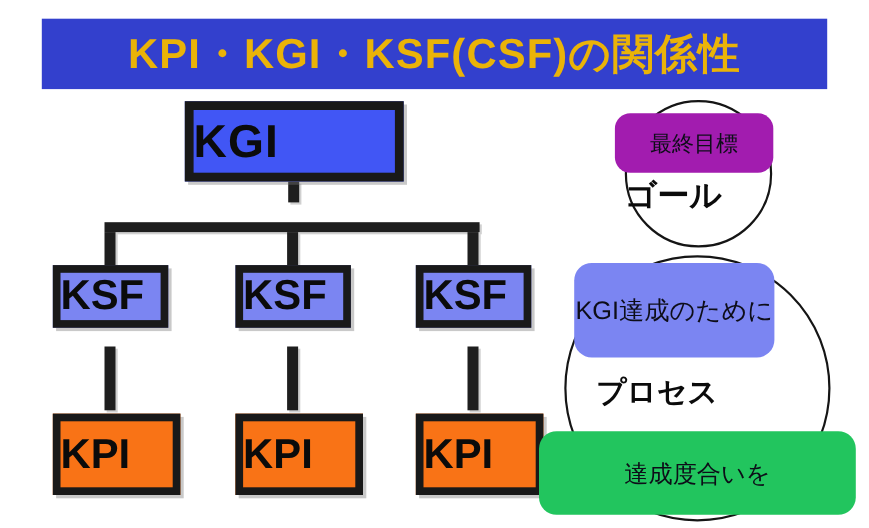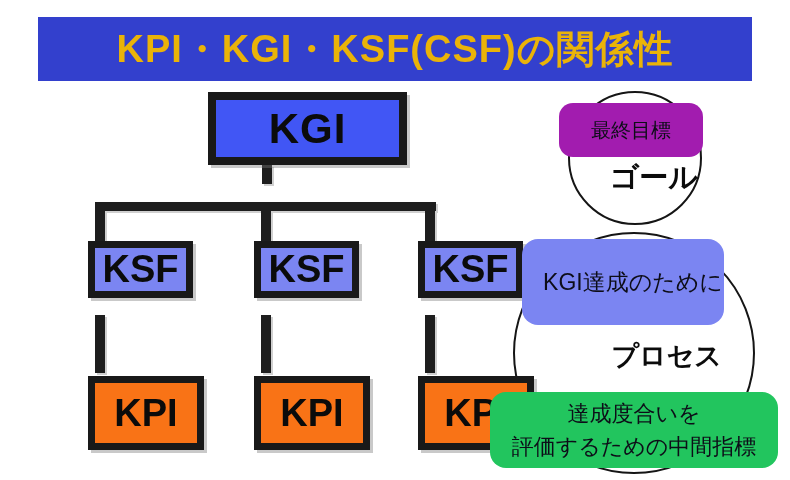--- a/index.html
+++ b/index.html
@@ -10,22 +10,22 @@
   .title-bar{position:absolute;left:38px;top:17px;width:714px;height:64px;background:#3340cd;
     display:flex;align-items:center;justify-content:center;}
   .title-bar span{color:#eab308;font-size:38px;font-weight:600;letter-spacing:1px;white-space:nowrap;}
 
   
   .circle{position:absolute;background:#ffffff;border:2px solid #151515;border-radius:50%;z-index:1;}
   .circle-goal{left:568px;top:91px;width:130px;height:130px;}
   .circle-process{left:513px;top:232px;width:238px;height:238px;}
 
   
-  .box{position:absolute;z-index:2;display:flex;align-items:center;justify-content:center;
-    box-sizing:border-box;border:7px solid #191919;box-shadow:3px 3px 0 rgba(120,120,120,0.40);margin-left:40px;}
+  .box{position:absolute;z-index:2;display:flex;align-items:center;justify-content:flex-start;
+    box-sizing:border-box;border:7px solid #191919;box-shadow:3px 3px 0 rgba(120,120,120,0.40);}
   .box span{color:#0b0b0b;font-weight:bold;}
   .kgi{left:168px;top:92px;width:199px;height:73px;background:#4156f5;border-width:8px;}
   .kgi span{font-size:42px;letter-spacing:1px;}
   .ksf{top:241px;width:105px;height:57px;background:#7b85f2;}
   .kpi-box{top:376px;width:116px;height:74px;background:#f97316;}
   .ksf span,.kpi-box span{font-size:38px;}
   .col1{left:48px;} .col2{left:214px;} .col3{left:378px;}
 
   
   .conn{position:absolute;background:#1e1e1e;z-index:2;box-shadow:2px 2px 0 rgba(120,120,120,0.35);}
@@ -37,26 +37,26 @@
   .conn-stub1{left:95px;top:315px;width:10px;height:58px;}
   .conn-stub2{left:261px;top:315px;width:10px;height:58px;}
   .conn-stub3{left:425px;top:315px;width:10px;height:58px;}
 
   
   .badge{position:absolute;z-index:3;display:flex;flex-direction:column;align-items:center;
     justify-content:center;text-align:center;color:#0d0d18;}
   .badge-goal{left:559px;top:103px;width:144px;height:54px;background:#a21caf;border-radius:14px;
     font-size:20px;}
   .badge-process{left:522px;top:239px;width:182px;height:86px;background:#7b85f2;border-radius:16px;
-    font-size:23px;line-height:35px;padding-left:20px;}
+    font-size:23px;line-height:35px;}
   .badge-kpi{left:490px;top:392px;width:288px;height:76px;background:#22c55e;border-radius:16px;
     font-size:22px;line-height:33px;}
   .badge span{display:block;white-space:nowrap;}
 
-  .circle-label{position:absolute;z-index:3;text-align:right;color:#0b0b0b;font-weight:bold;}
+  .circle-label{position:absolute;z-index:3;text-align:left;color:#0b0b0b;font-weight:bold;}
   .label-goal{left:568px;top:158px;width:130px;font-size:29px;}
   .label-process{left:542px;top:338px;width:180px;font-size:27px;}
 </style>
 </head>
 <body>
 
 <div class="canvas">
 
   <div class="title-bar">
     <span>KPI・KGI・KSF(CSF)の関係性</span>
@@ -103,16 +103,15 @@
   </div>
   <div class="circle-label label-goal">ゴール</div>
 
   <div class="badge badge-process">
     <span>KGI達成のために</span>
   </div>
   <div class="circle-label label-process">プロセス</div>
 
   <div class="badge badge-kpi">
     <span>達成度合いを</span>
-    <span>評価するための中間指標</span>
   </div>
 
 </div>
 
 </body></html>

